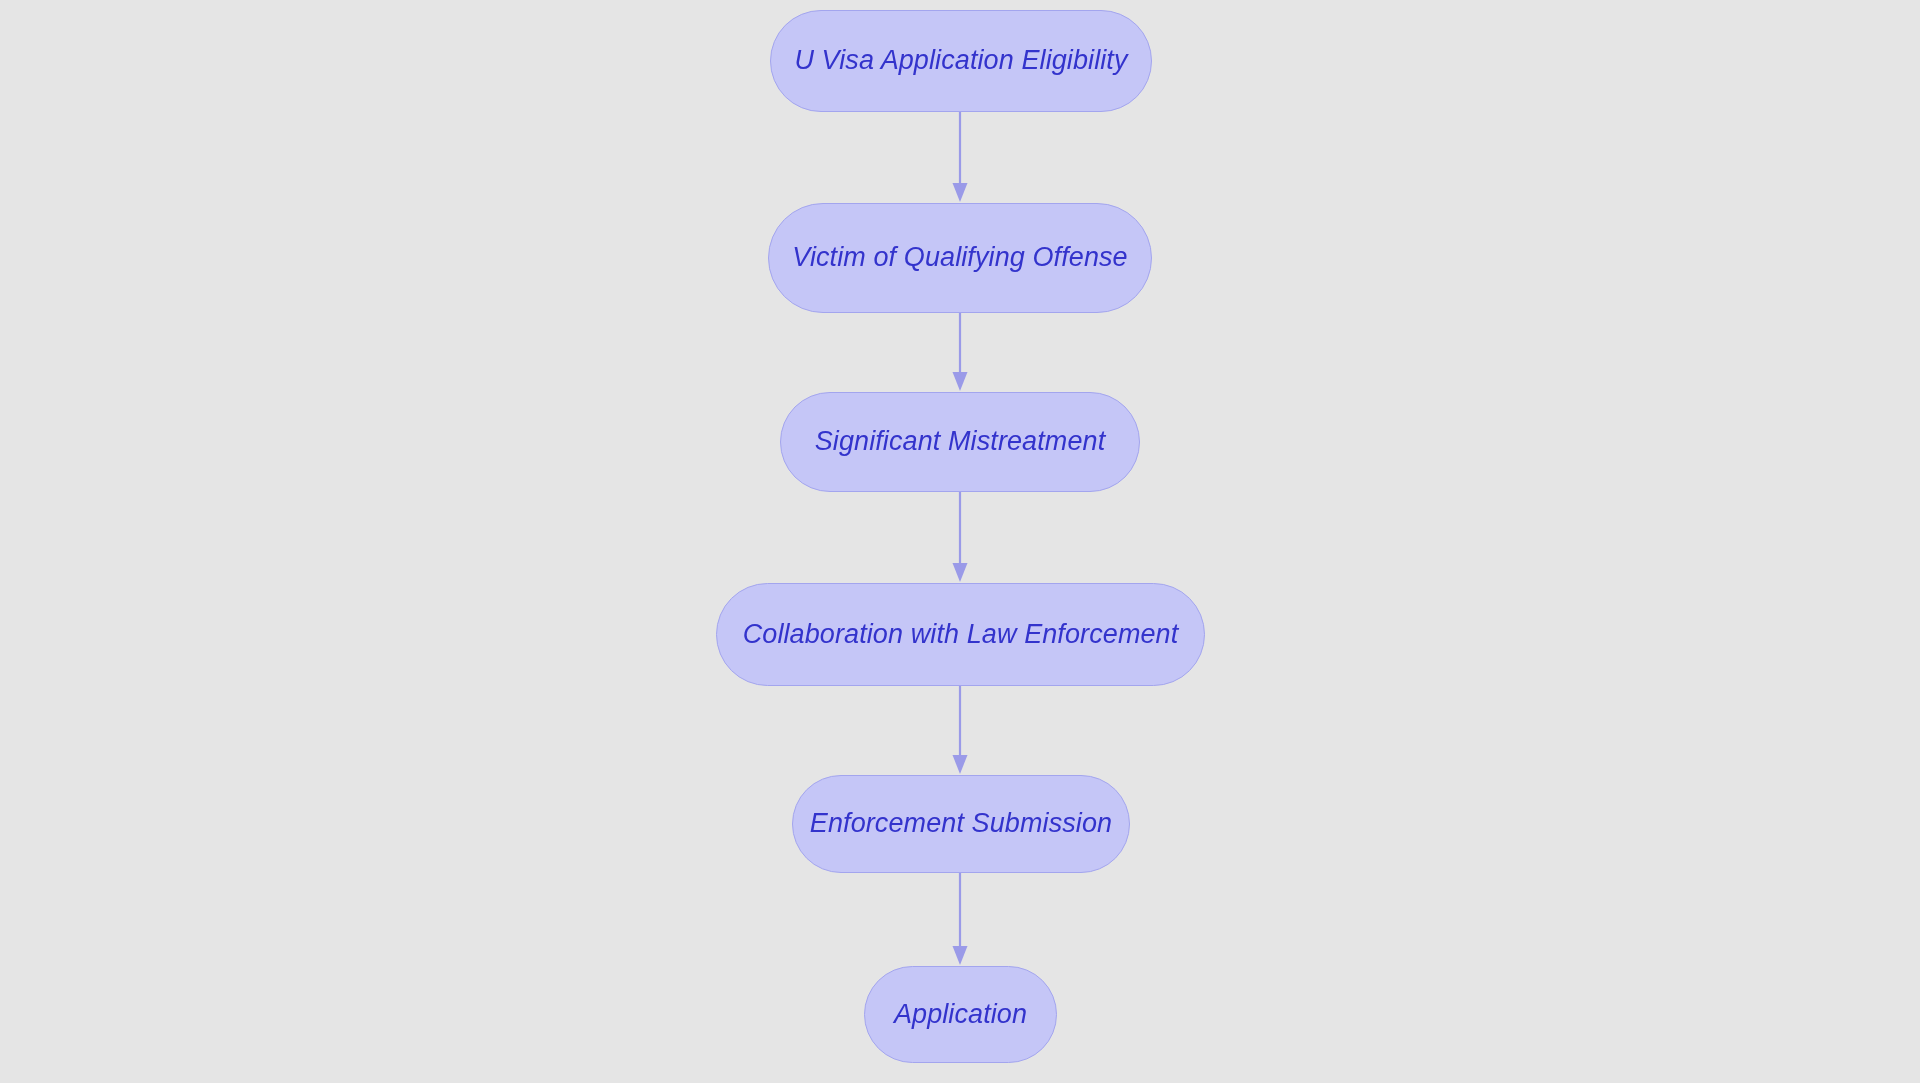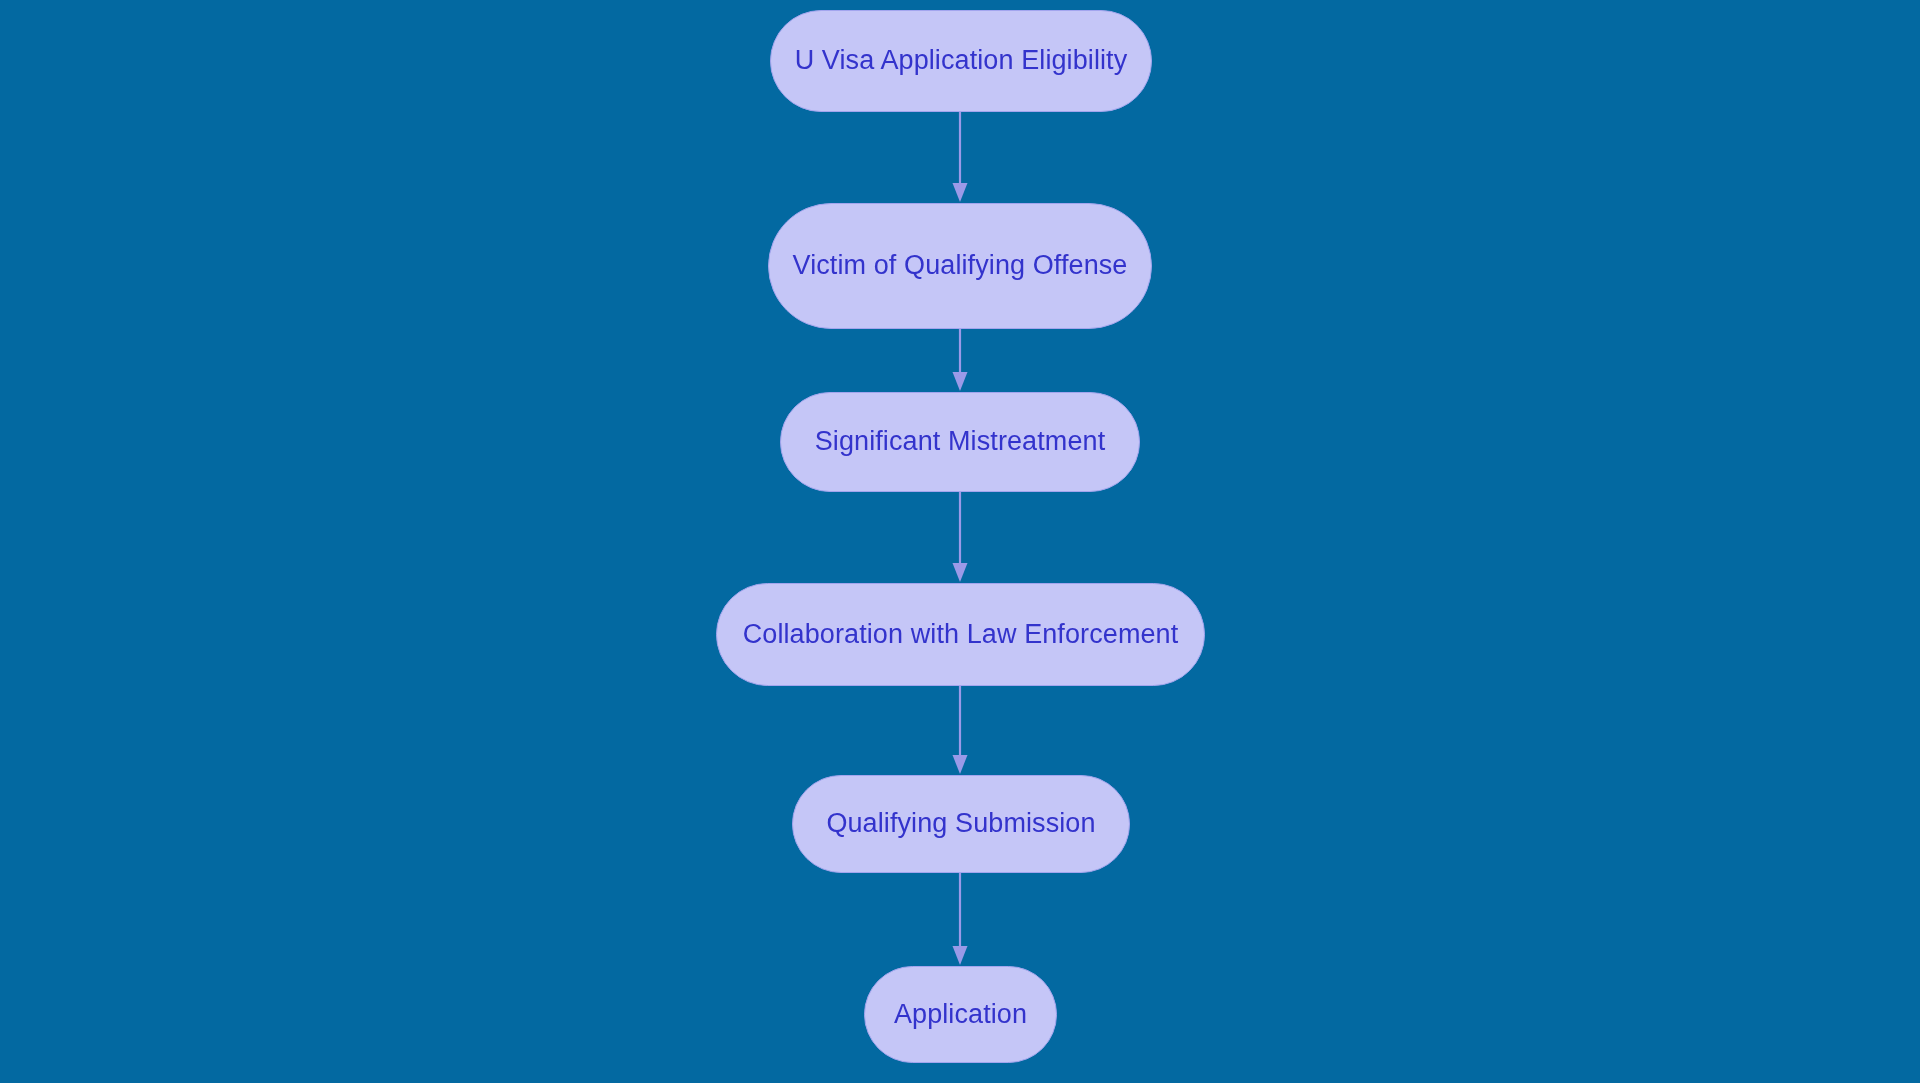--- a/index.html
+++ b/index.html
@@ -11,21 +11,22 @@
   body {
     width: 1920px;
     height: 1083px;
     overflow: hidden;
     font-family: "Liberation Sans", "DejaVu Sans", sans-serif;
   }
   #flowchart-canvas {
     position: relative;
     width: 1920px;
     height: 1083px;
-    background: #0369a1;
+    background: #e5e5e5;
+    font-style: italic;
   }
   .node {
     position: absolute;
     box-sizing: border-box;
     display: flex;
     align-items: center;
     justify-content: center;
     background: #c5c6f7;
     border: 1.6px solid #a3a5ee;
     border-radius: 999px;
@@ -87,33 +88,33 @@
     <svg width="16" height="93" viewBox="0 0 16 93" aria-hidden="true">
       <line x1="8" y1="0" x2="8" y2="78" stroke="#9a9ae8" stroke-width="2.2"></line>
       <polygon points="8,92 0.5,73 15.5,73" fill="#9a9ae8"></polygon>
     </svg>
   </div>
 
   <div class="node" style="left:770px; top:10px; width:382px; height:102px;">
     <span class="node-label">U Visa Application Eligibility</span>
   </div>
 
-  <div class="node" style="left:768px; top:203px; width:384px; height:126px;">
+  <div class="node" style="left:768px; top:203px; width:384px; height:110px;">
     <span class="node-label">Victim of Qualifying Offense</span>
   </div>
 
   <div class="node" style="left:780px; top:392px; width:360px; height:100px;">
     <span class="node-label">Significant Mistreatment</span>
   </div>
 
   <div class="node" style="left:716px; top:583px; width:489px; height:103px;">
     <span class="node-label">Collaboration with Law Enforcement</span>
   </div>
 
   <div class="node" style="left:792px; top:775px; width:338px; height:98px;">
-    <span class="node-label">Qualifying Submission</span>
+    <span class="node-label">Enforcement Submission</span>
   </div>
 
   <div class="node" style="left:864px; top:966px; width:193px; height:97px;">
     <span class="node-label">Application</span>
   </div>
 
 </div>
 
 </body></html>

